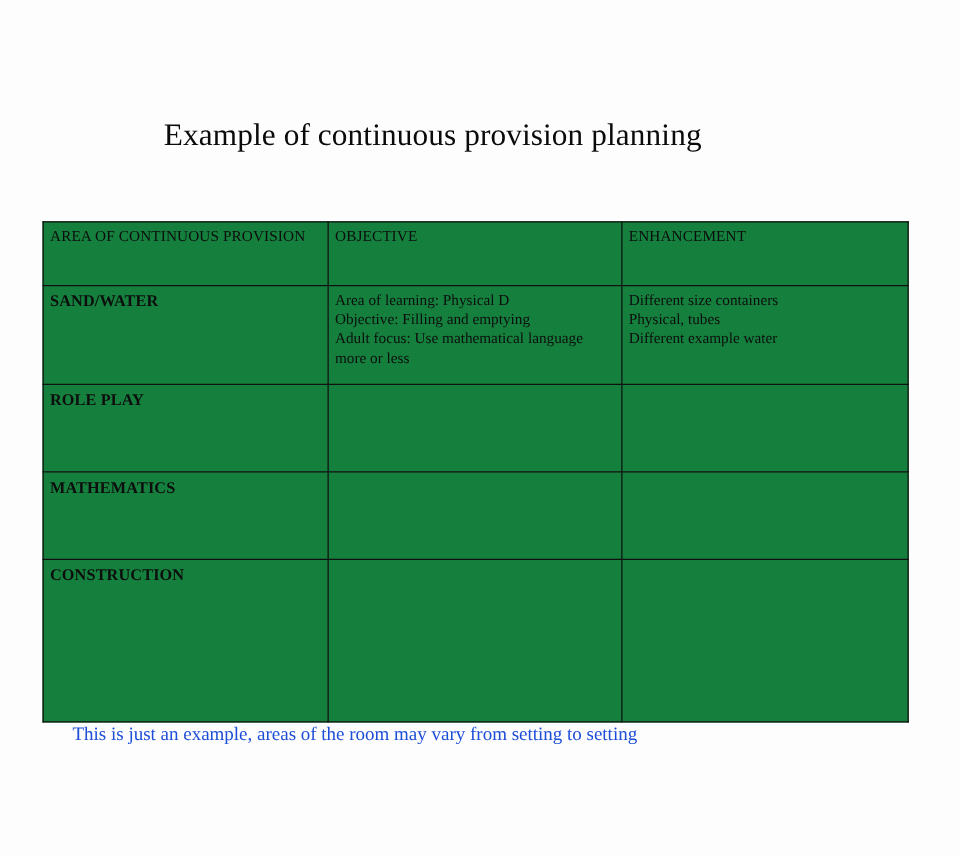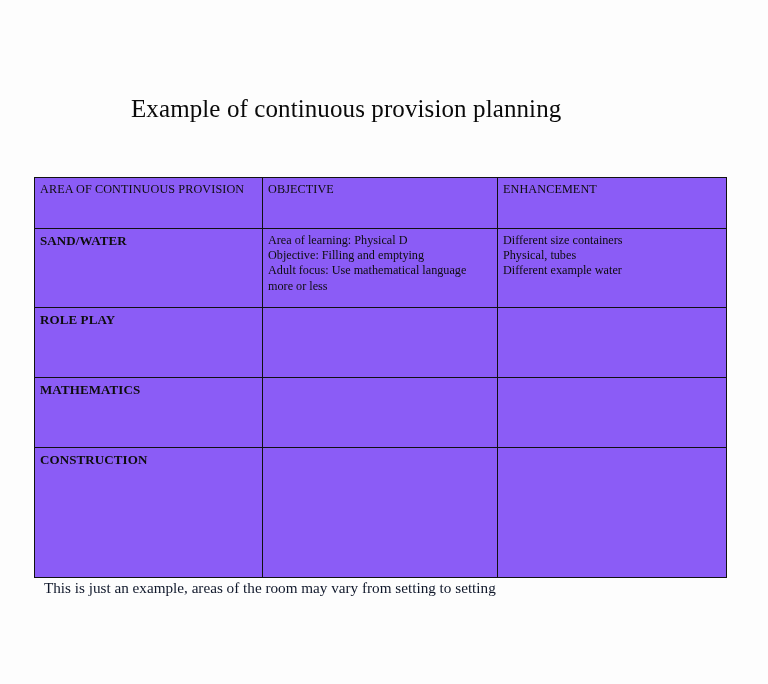--- a/index.html
+++ b/index.html
@@ -37,21 +37,21 @@
   }
 
   
   .plan-table {
     position: absolute;
     left: 34px;
     top: 177px;
     width: 692px;
     border-collapse: collapse;
     table-layout: fixed;
-    background: #8b5cf6;
+    background: #15803d;
   }
   .plan-table td {
     border: 1.3px solid #111111;
     vertical-align: top;
     padding: 4px 5px 2px 5px;
     font-size: 12.2px;
     line-height: 15.2px;
     color: #0d0d0d;
   }
 
@@ -88,26 +88,26 @@
     margin: 0;
     padding: 0;
     font-size: 12.2px;
     line-height: 15.2px;
     white-space: normal;
   }
 
   
   .footer-note {
     position: absolute;
-    left: 44px;
+    left: 58px;
     top: 578px;
     font-size: 15.2px;
     line-height: 20px;
     white-space: nowrap;
-    color: #0f172a;
+    color: #1d4ed8;
   }
 </style>
 </head>
 <body>
 
 <div class="page">
 
   <div class="doc-title">Example of continuous provision planning</div>
 
   <table class="plan-table">

